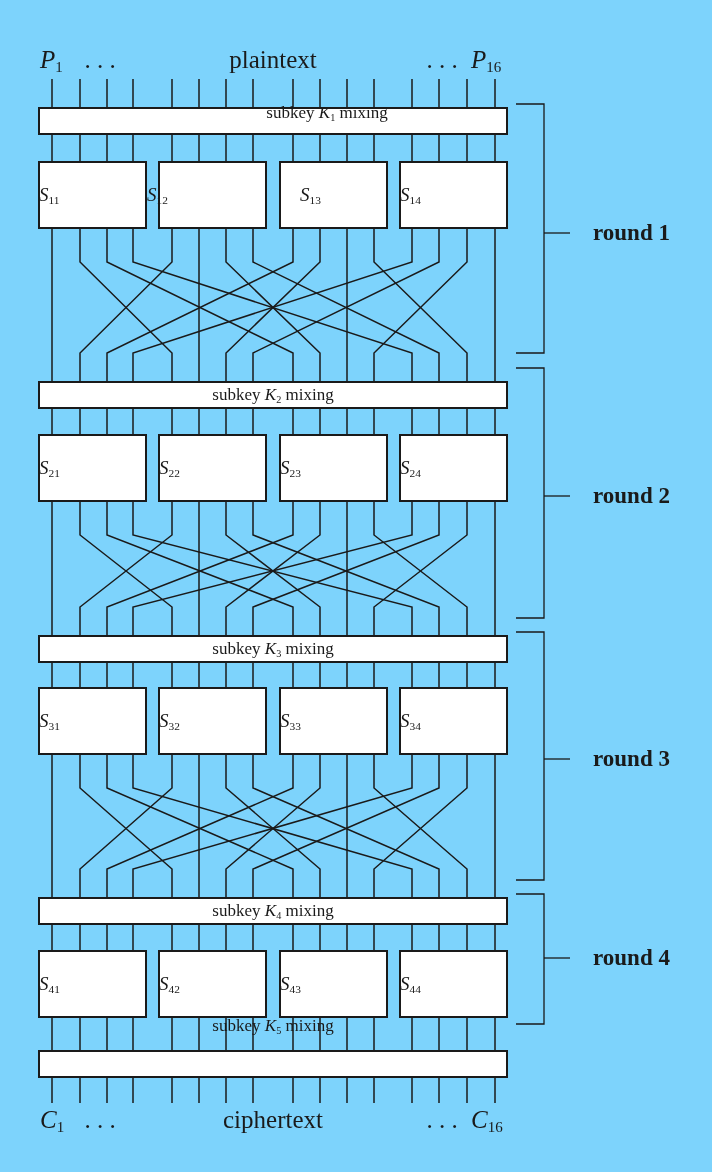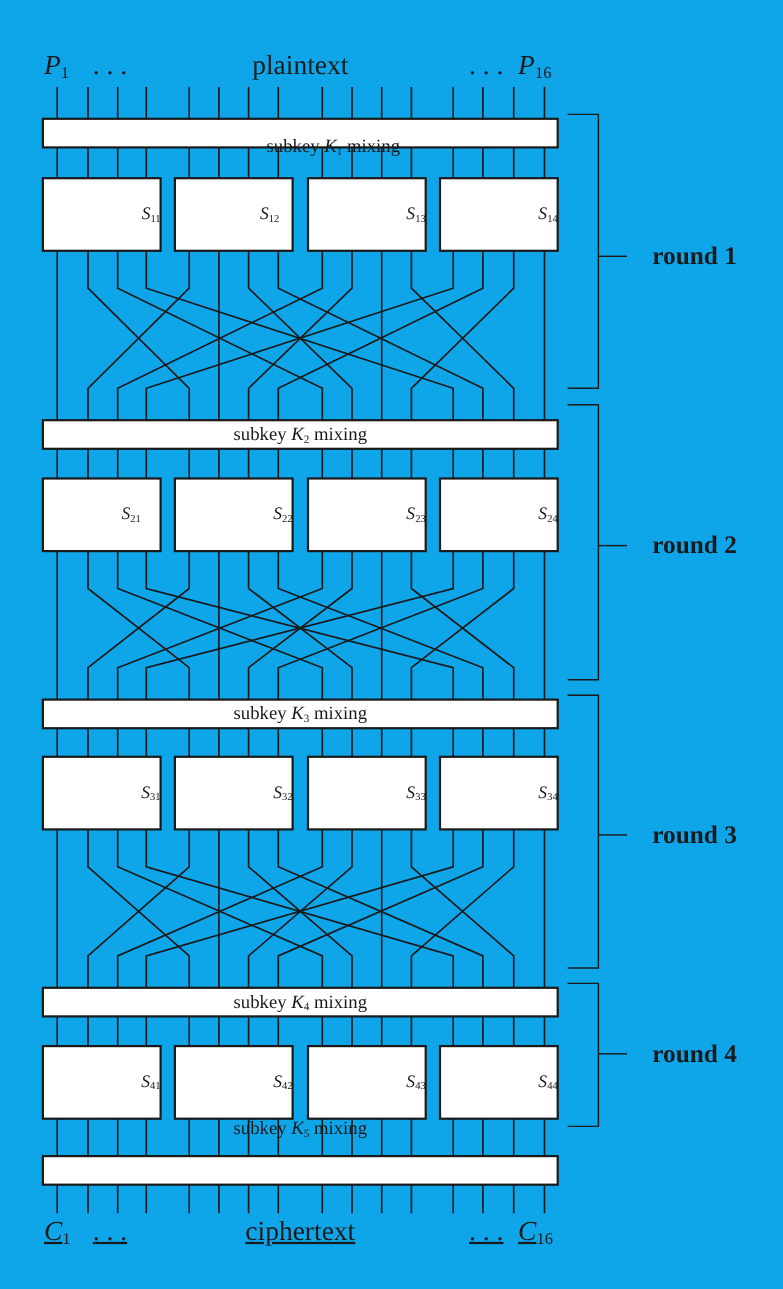--- a/index.html
+++ b/index.html
@@ -1,29 +1,29 @@
 <!DOCTYPE html>
 <html><head>
 <meta charset="utf-8">
 <style>
   html,body{margin:0;padding:0;background:#ffffff;}
-  #canvas{position:relative;width:712px;height:1172px;background:#0ea5e9;
+  #canvas{position:relative;width:712px;height:1172px;background:#7dd3fc;
           font-family:"Liberation Serif","DejaVu Serif",serif;color:#1a1a1a;overflow:hidden;}
   #diagram{position:absolute;left:0;top:0;}
   .lbl{position:absolute;white-space:nowrap;}
   .edge{font-size:25px;height:32px;line-height:32px;}
   .var{font-style:italic;}
   .sub{font-size:0.6em;vertical-align:-0.25em;letter-spacing:0;}
   .top-row{top:44px;}
-  .bot-row{top:1104px;text-decoration:underline;}
+  .bot-row{top:1104px;}
   .ctr{text-align:center;}
   .round-label{font-size:23px;line-height:30px;left:593px;font-weight:bold;}
   .rl0{top:218px;} .rl1{top:481px;text-align:right;} .rl2{top:744px;} .rl3{top:943px;}
   .subkey-label{font-size:17px;text-align:center;}
-  .sbox-label{font-size:16px;line-height:30px;text-align:right;}
+  .sbox-label{font-size:19px;line-height:30px;text-align:left;}
 </style>
 </head>
 <body>
 
 <div id="canvas">
 
   <svg id="diagram" width="712" height="1172" viewBox="0 0 712 1172">
       <line x1="52" y1="79" x2="52" y2="108" stroke="#1a1a1a" stroke-width="1.5"></line>
       <line x1="80" y1="79" x2="80" y2="108" stroke="#1a1a1a" stroke-width="1.5"></line>
       <line x1="107" y1="79" x2="107" y2="108" stroke="#1a1a1a" stroke-width="1.5"></line>
@@ -225,28 +225,28 @@
   <div class="lbl edge bot-row ctr" style="left:84px;width:32px;">. . .</div>
   <div class="lbl edge bot-row ctr" style="left:39px;width:468px;">ciphertext</div>
   <div class="lbl edge bot-row ctr" style="left:426px;width:32px;">. . .</div>
   <div class="lbl edge bot-row" style="left:471px;width:50px;"><span class="var">C</span><span class="sub">16</span></div>
 
   <div class="lbl round-label rl0">round 1</div>
   <div class="lbl round-label rl1">round 2</div>
   <div class="lbl round-label rl2">round 3</div>
   <div class="lbl round-label rl3">round 4</div>
 
-<div class="lbl subkey-label" style="left: 39px; width: 528px; top: 120px; line-height: 26px;"><span>subkey </span><span class="var">K</span><span class="sub">1</span><span> mixing</span></div>
+<div class="lbl subkey-label" style="left: 39px; width: 528px; top: 100px; line-height: 26px; padding-left: 24px;"><span>subkey </span><span class="var">K</span><span class="sub">1</span><span> mixing</span></div>
     <div class="lbl subkey-label" style="left: 39px; width: 468px; top: 382px; line-height: 26px;"><span>subkey </span><span class="var">K</span><span class="sub">2</span><span> mixing</span></div>
     <div class="lbl subkey-label" style="left: 39px; width: 468px; top: 636px; line-height: 26px;"><span>subkey </span><span class="var">K</span><span class="sub">3</span><span> mixing</span></div>
     <div class="lbl subkey-label" style="left: 39px; width: 468px; top: 898px; line-height: 26px;"><span>subkey </span><span class="var">K</span><span class="sub">4</span><span> mixing</span></div>
     <div class="lbl subkey-label" style="left: 39px; width: 468px; top: 1013px; line-height: 26px;"><span>subkey </span><span class="var">K</span><span class="sub">5</span><span> mixing</span></div>
     <div class="lbl sbox-label" style="left: 39px; width: 107px; top: 180px;"><span class="var">S</span><span class="sub">11</span></div>
     <div class="lbl sbox-label" style="left: 147px; width: 107px; top: 180px;"><span class="var">S</span><span class="sub">12</span></div>
-    <div class="lbl sbox-label" style="left: 280px; width: 107px; top: 180px;"><span class="var">S</span><span class="sub">13</span></div>
+    <div class="lbl sbox-label" style="left: 280px; width: 107px; top: 180px; padding-left: 20px;"><span class="var">S</span><span class="sub">13</span></div>
     <div class="lbl sbox-label" style="left: 400px; width: 107px; top: 180px;"><span class="var">S</span><span class="sub">14</span></div>
     <div class="lbl sbox-label" style="left: 39px; width: 89px; top: 453px;"><span class="var">S</span><span class="sub">21</span></div>
     <div class="lbl sbox-label" style="left: 159px; width: 107px; top: 453px;"><span class="var">S</span><span class="sub">22</span></div>
     <div class="lbl sbox-label" style="left: 280px; width: 107px; top: 453px;"><span class="var">S</span><span class="sub">23</span></div>
     <div class="lbl sbox-label" style="left: 400px; width: 107px; top: 453px;"><span class="var">S</span><span class="sub">24</span></div>
     <div class="lbl sbox-label" style="left: 39px; width: 107px; top: 706px;"><span class="var">S</span><span class="sub">31</span></div>
     <div class="lbl sbox-label" style="left: 159px; width: 107px; top: 706px;"><span class="var">S</span><span class="sub">32</span></div>
     <div class="lbl sbox-label" style="left: 280px; width: 107px; top: 706px;"><span class="var">S</span><span class="sub">33</span></div>
     <div class="lbl sbox-label" style="left: 400px; width: 107px; top: 706px;"><span class="var">S</span><span class="sub">34</span></div>
     <div class="lbl sbox-label" style="left: 39px; width: 107px; top: 969px;"><span class="var">S</span><span class="sub">41</span></div>

